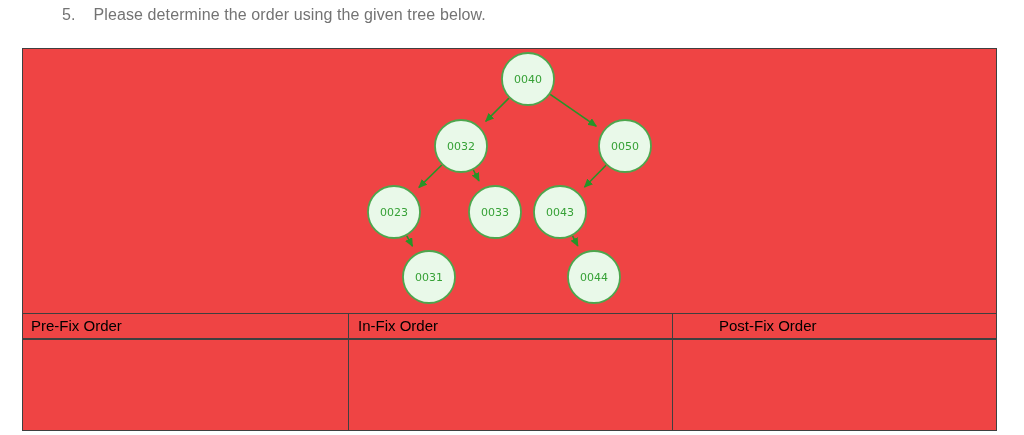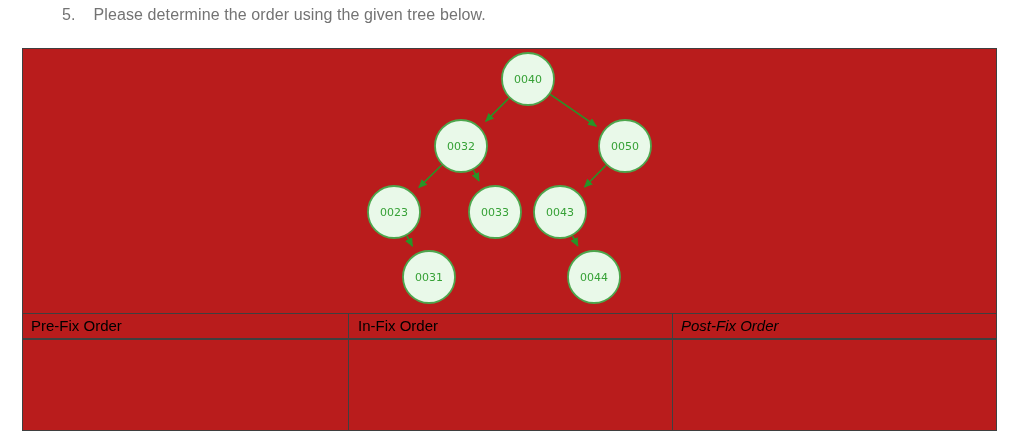--- a/index.html
+++ b/index.html
@@ -9,37 +9,37 @@
     position:relative;overflow:hidden;
   }
   .question{
     position:absolute;left:62px;top:6px;
     font-size:16px;color:#737373;letter-spacing:0.1px;
   }
   .question .qnum{display:inline-block;}
   .question .qtext{display:inline-block;margin-left:18px;}
   .qtable{
     position:absolute;left:22px;top:48px;width:975px;height:383px;
-    border:1px solid #3f3f3f;box-sizing:border-box;background:#b91c1c;
+    border:1px solid #3f3f3f;box-sizing:border-box;background:#ef4444;
   }
   .tree-cell{position:absolute;left:0;top:0;width:973px;height:264px;}
   .tree-cell svg{display:block;}
   .hline{position:absolute;left:0;width:100%;background:#3f3f3f;}
   .h1{top:264px;height:1px;}
   .h2{top:289px;height:2px;}
   .vline{position:absolute;top:264px;bottom:0;width:1px;background:#3f3f3f;}
   .v1{left:325px;}
   .v2{left:649px;}
   .hdr{
     position:absolute;top:265px;height:24px;line-height:24px;
     font-size:15px;color:#000000;white-space:nowrap;
   }
   .hdr1{left:8px;}
   .hdr2{left:335px;}
-  .hdr3{left:658px;font-style:italic;}
+  .hdr3{left:696px;}
   .cell{position:absolute;top:291px;bottom:0;background:transparent;}
   .c1{left:0;width:325px;}
   .c2{left:326px;width:323px;}
   .c3{left:650px;right:0;}
 </style>
 </head>
 <body>
 
 <div class="question">
   <span class="qnum">5.</span><span class="qtext">Please determine the order using the given tree below.</span>

